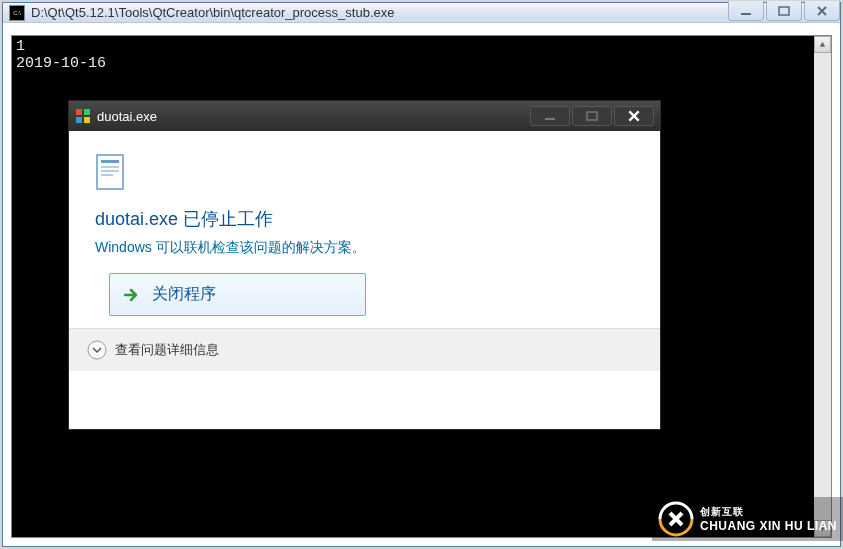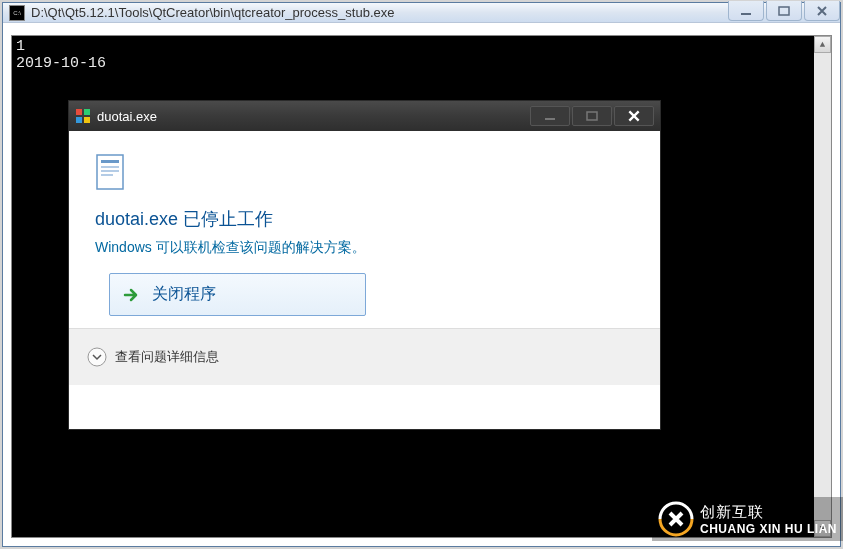--- a/index.html
+++ b/index.html
@@ -198,21 +198,21 @@
       background: linear-gradient(to bottom, #f4f9fe, #e5f0fa);
       color: #0b5394;
     }
     .arrow-icon {
       width: 18px;
       height: 18px;
       flex-shrink: 0;
     }
     .dialog-footer {
       background: #f0f0f0;
-      height: 56px;
+      height: 42px;
       display: flex;
       align-items: center;
       padding: 0 18px;
       gap: 8px;
     }
     .chevron-circle {
       width: 20px;
       height: 20px;
     }
     .footer-text {
@@ -229,21 +229,21 @@
       align-items: center;
       gap: 6px;
       background: rgba(0,0,0,0.3);
       padding: 4px 6px;
     }
     .logo-mark {
       width: 36px;
       height: 36px;
     }
     .logo-text { color: #fff; }
-    .logo-cn { font-size: 15px; font-weight: normal; letter-spacing: 1px; }
+    .logo-cn { font-size: 10px; font-weight: bold; letter-spacing: 1px; }
     .logo-en { font-size: 12px; letter-spacing: 0.5px; font-weight: bold; }
   </style>
 </head>
 <body>
 
 <div class="console-window">
   <div class="console-titlebar">
     <div class="console-icon"></div>
     <div class="console-title">D:\Qt\Qt5.12.1\Tools\QtCreator\bin\qtcreator_process_stub.exe</div>
     <div class="win-buttons">

